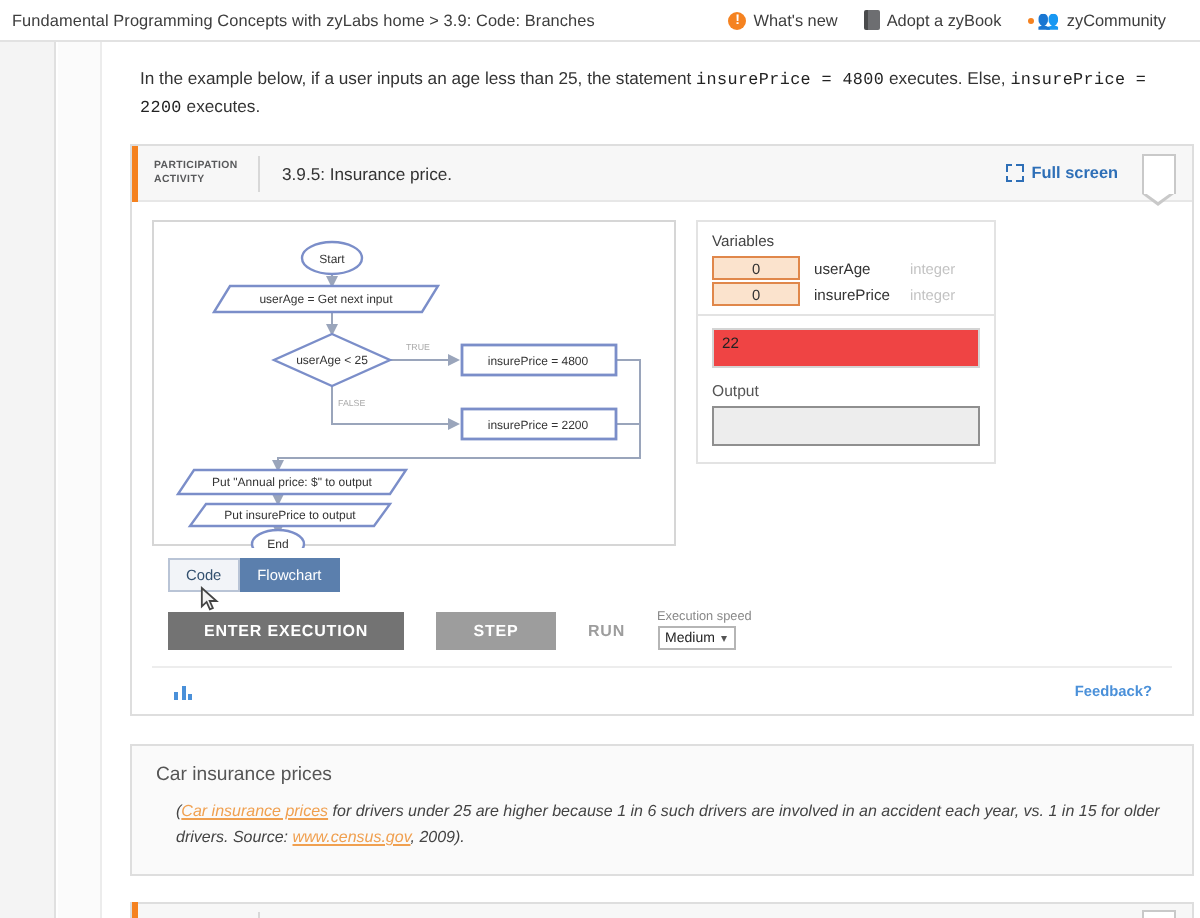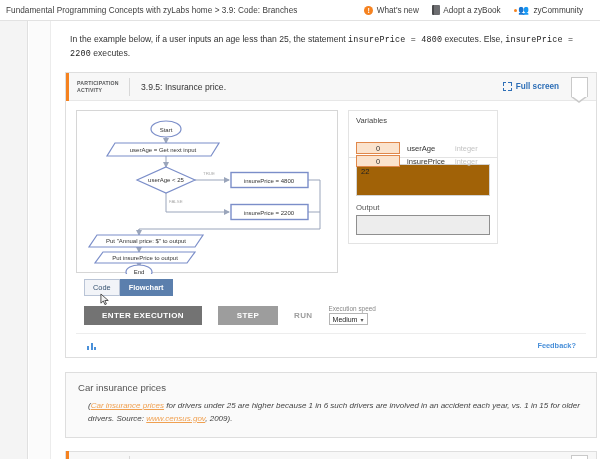--- a/index.html
+++ b/index.html
@@ -141,54 +141,54 @@
     border: 1px solid #d6d6d6; background: #fff;
     position: relative;
   }
   .flow-svg { position: absolute; left: 0; top: 0; }
 
   .right-panel { width: 150px; }
   .vars-box {
     border: 1px solid #e3e3e3; background: #fff;
     padding: 5px 7px 6px 7px; height: 48px;
   }
-  .vars-title { font-size: 7.6px; color: #444; margin-bottom: 17px; }
+  .vars-title { font-size: 7.6px; color: #444; margin-bottom: 3px; }
   .var-row { display: flex; align-items: center; margin-bottom: 1px; }
   .var-val {
     width: 44px; height: 12px; line-height: 11px;
     background: #fbe3cd; border: 1px solid #e0874a;
     font-size: 7.4px; color: #333; text-align: center;
   }
   .var-name { font-size: 7.6px; color: #333; margin-left: 7px; width: 48px; }
   .var-type { font-size: 7.4px; color: #c3c3c3; }
 
   .io-box {
     border: 1px solid #e3e3e3; border-top: none;
     background: #fff; padding: 6px 7px 8px 7px;
   }
   .io-label { font-size: 7.8px; color: #555; margin-bottom: 3px; }
   .io-input {
-    height: 32px; border: 1px solid #d4d4d4; background: #a16207;
+    height: 20px; border: 1px solid #d4d4d4; background: #ef4444;
     font-size: 7.6px; color: #222; padding: 2px 4px;
   }
   .io-output {
     height: 20px; border: 1px solid #8f8f8f; background: #ededed;
     margin-top: 1px;
   }
 
   
   .tabs { display: flex; margin: 6px 0 0 8px; position: relative; }
   .tab {
     font-size: 7.4px; padding: 3px 8px 3px 8px;
     border: 1px solid #b9c4d6;
     background: #f2f4f8; color: #33506f;
   }
   .tab.active {
     background: #5b7fad; color: #fff; border-color: #5b7fad;
-    font-weight: bold;
+    font-weight: normal;
   }
   .cursor {
     position: absolute; left: 16px; top: 14px;
     width: 11px; height: 13px;
   }
 
   .controls {
     display: flex; align-items: flex-end;
     margin: 9px 0 0 8px; gap: 16px;
   }

